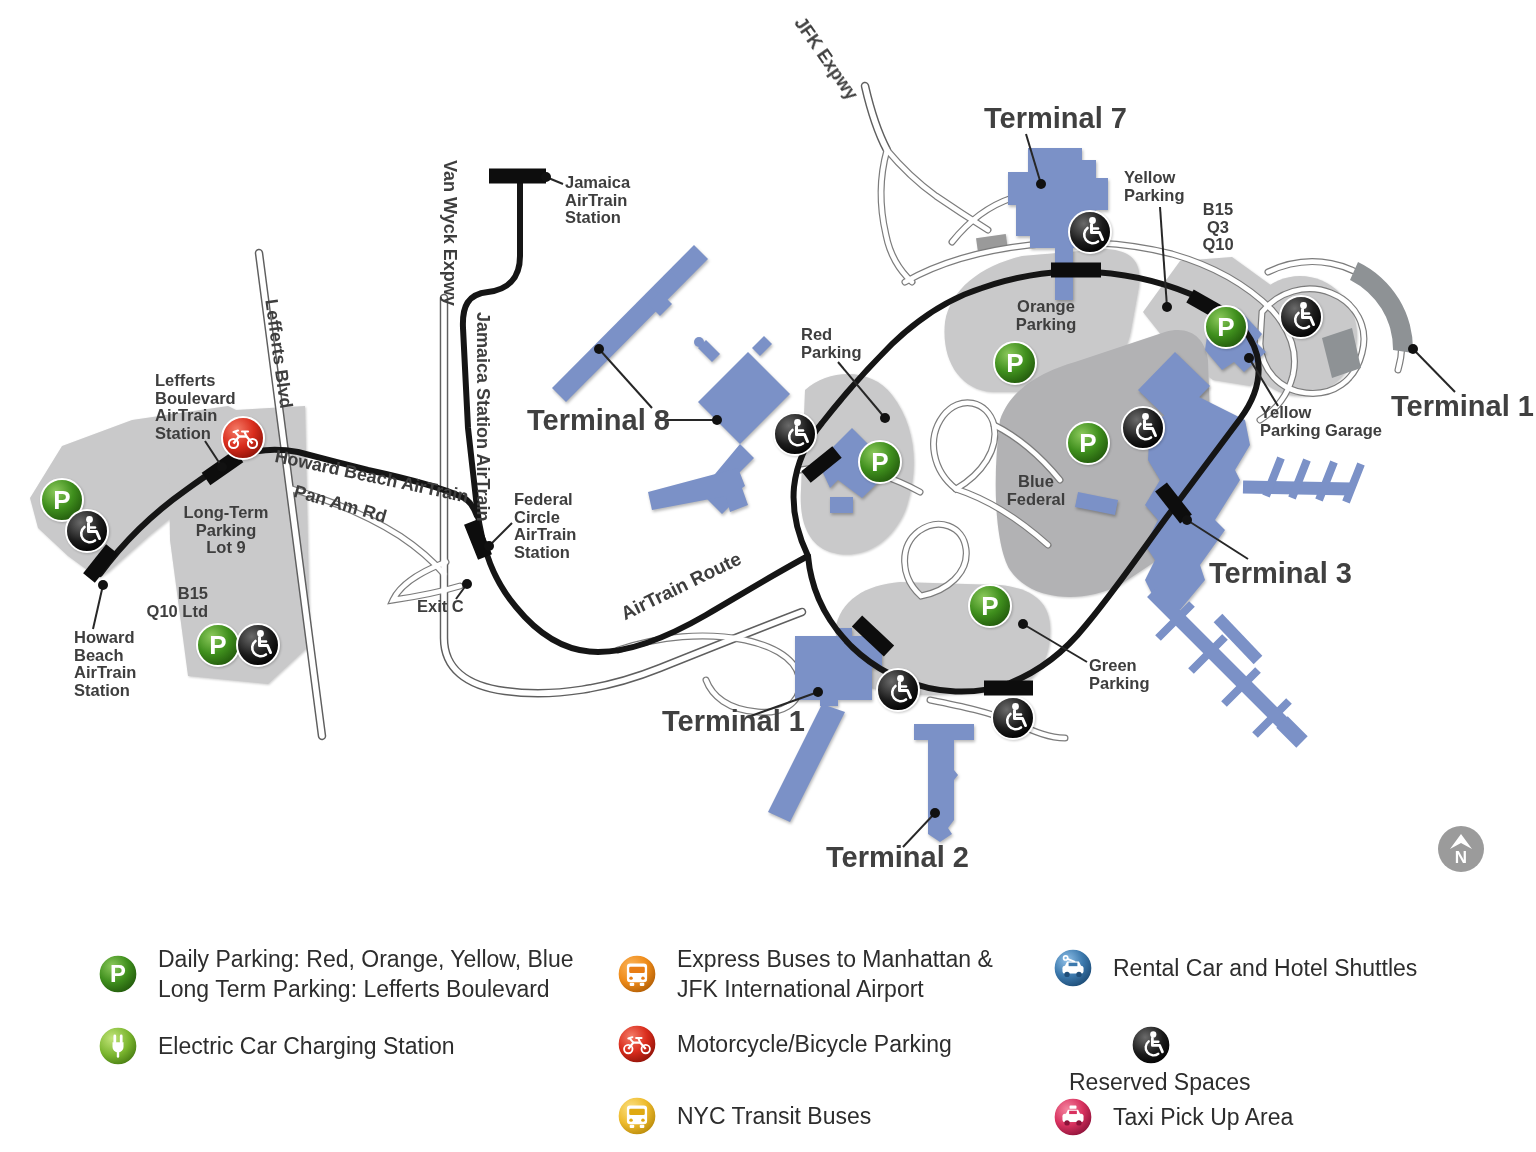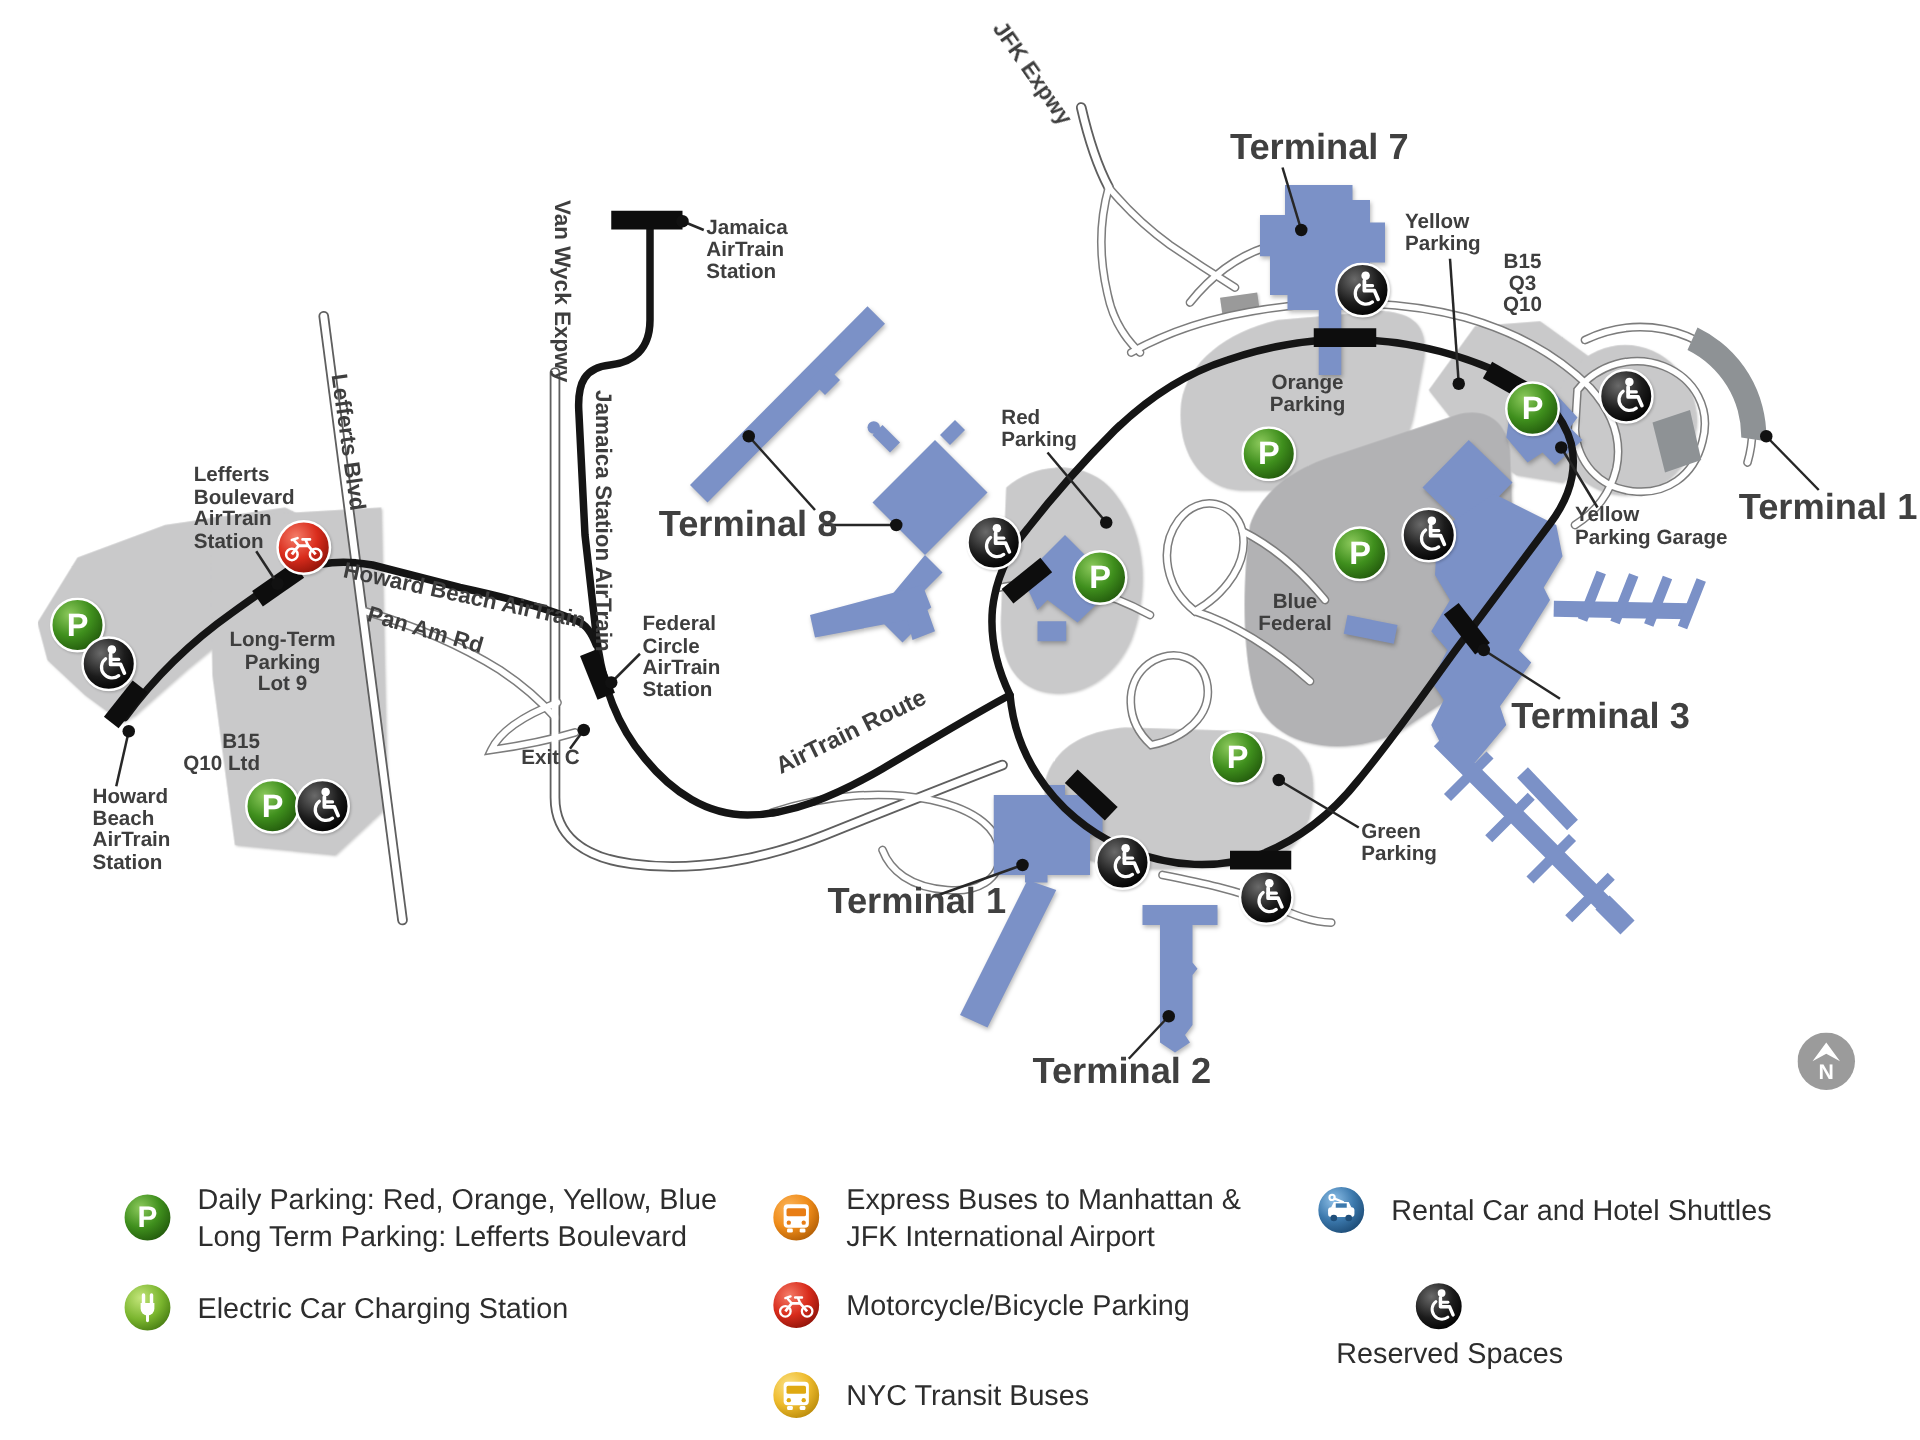--- a/index.html
+++ b/index.html
@@ -410,14 +410,20 @@
         <use href="#ico-car"></use>
       </svg>
   <div class="leg-txt">Rental Car and Hotel Shuttles</div>
 </div>
 <div class="leg" style="left:1051px;top:1023px;flex-direction:column;">
   <svg class="leg-ico" viewBox="-24 -24 48 48">
         <use href="#ico-wc"></use>
       </svg>
   <div class="leg-txt">Reserved Spaces</div>
 </div>
+<div class="leg" style="left:1051px;top:1095px;">
+  <svg class="leg-ico" viewBox="-24 -24 48 48">
+        <use href="#ico-taxi"></use>
+      </svg>
+  <div class="leg-txt">Taxi Pick Up Area</div>
+</div>
 
 </div>
 
 </body></html>

